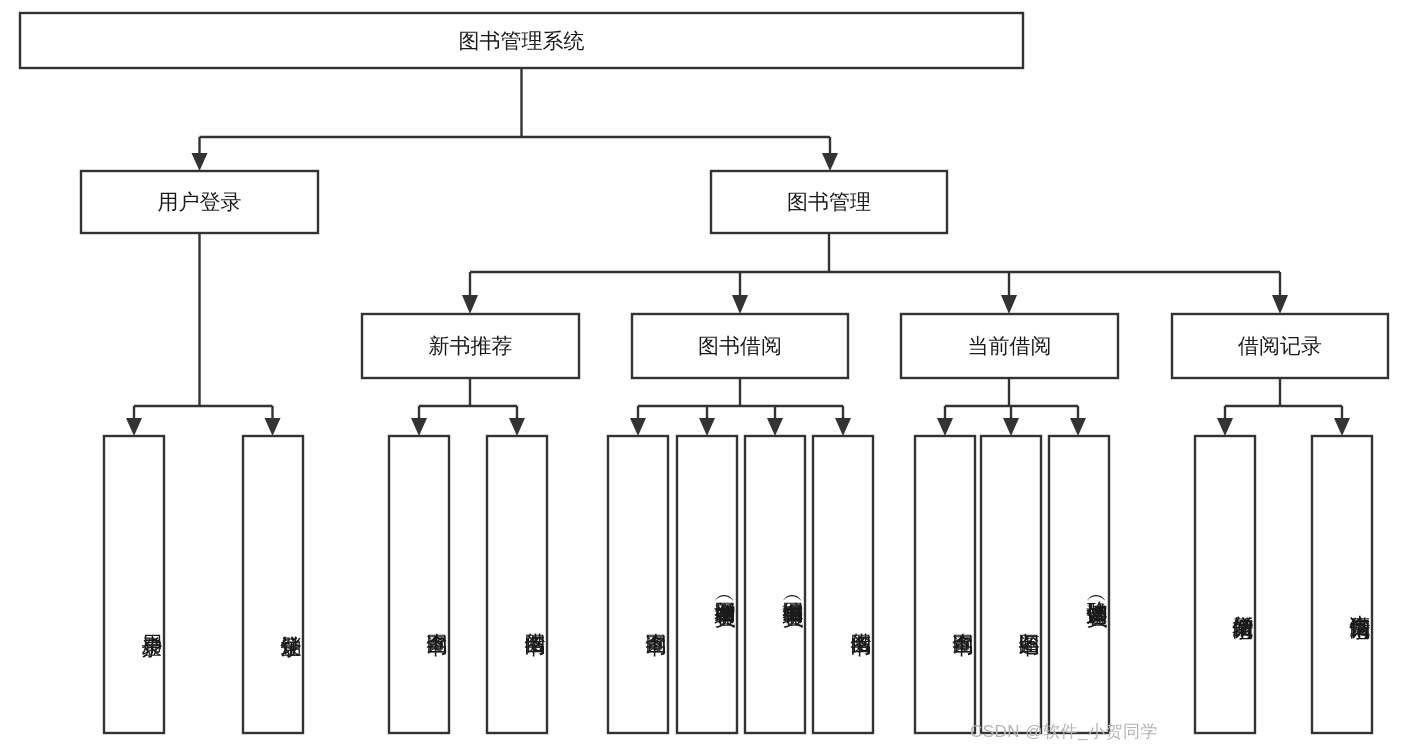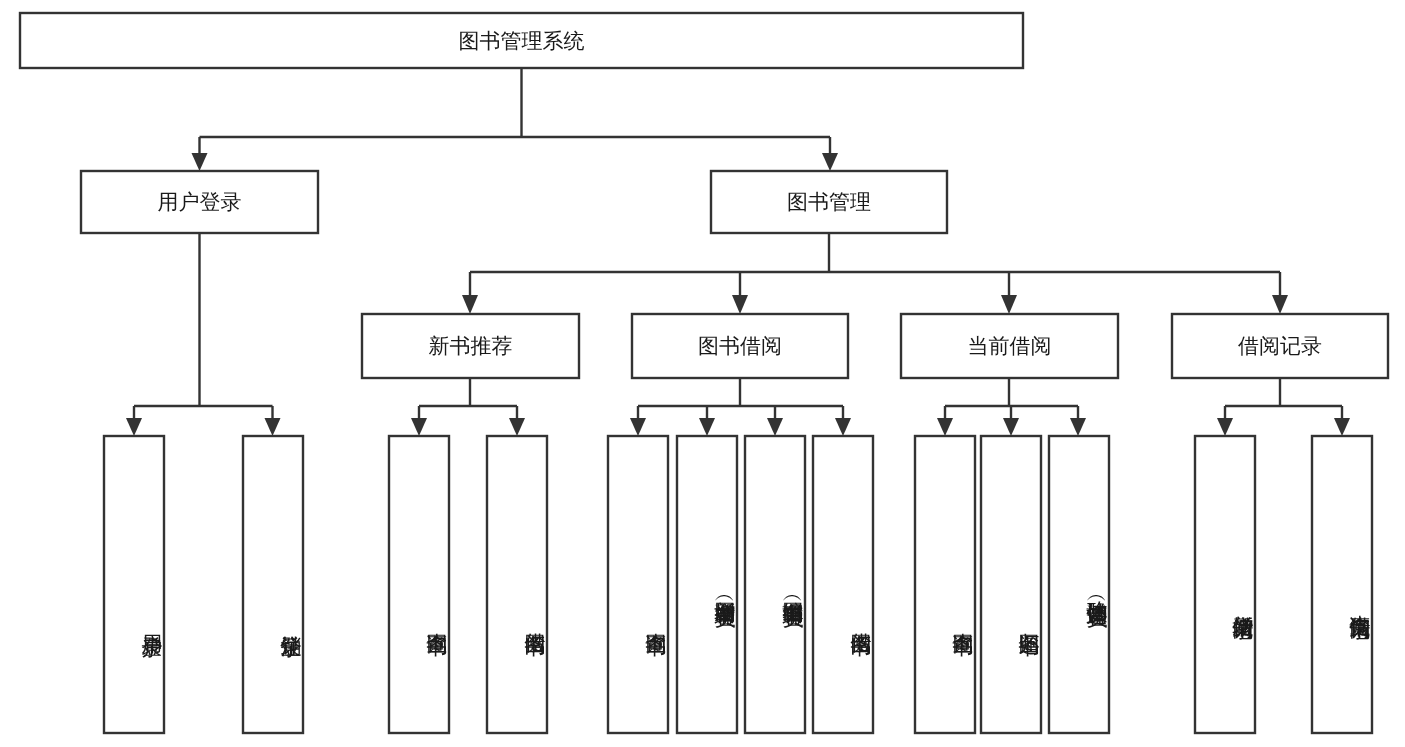--- a/index.html
+++ b/index.html
@@ -200,13 +200,14 @@
   <div class="leaf-label" style="left:608px;  top:505px; width:60px; height:225px;">查询图书</div>
   <div class="leaf-label" style="left:677px;  top:444px; width:60px; height:288px;">新增图书（管理员）</div>
   <div class="leaf-label" style="left:745px;  top:444px; width:60px; height:288px;">编辑图书（管理员）</div>
   <div class="leaf-label" style="left:813px;  top:505px; width:60px; height:225px;">借阅图书</div>
   <div class="leaf-label" style="left:915px;  top:505px; width:60px; height:225px;">查询图书</div>
   <div class="leaf-label" style="left:981px;  top:505px; width:60px; height:225px;">归还图书</div>
   <div class="leaf-label" style="left:1049px; top:444px; width:60px; height:288px;">确认归还（管理员）</div>
   <div class="leaf-label" style="left:1195px; top:472px; width:60px; height:258px;">新增借阅记录</div>
   <div class="leaf-label" style="left:1312px; top:472px; width:60px; height:258px;">查询借阅记录</div>
 
+  <div class="watermark">CSDN @软件_小贺同学</div>
 </div>
 
 </body></html>

